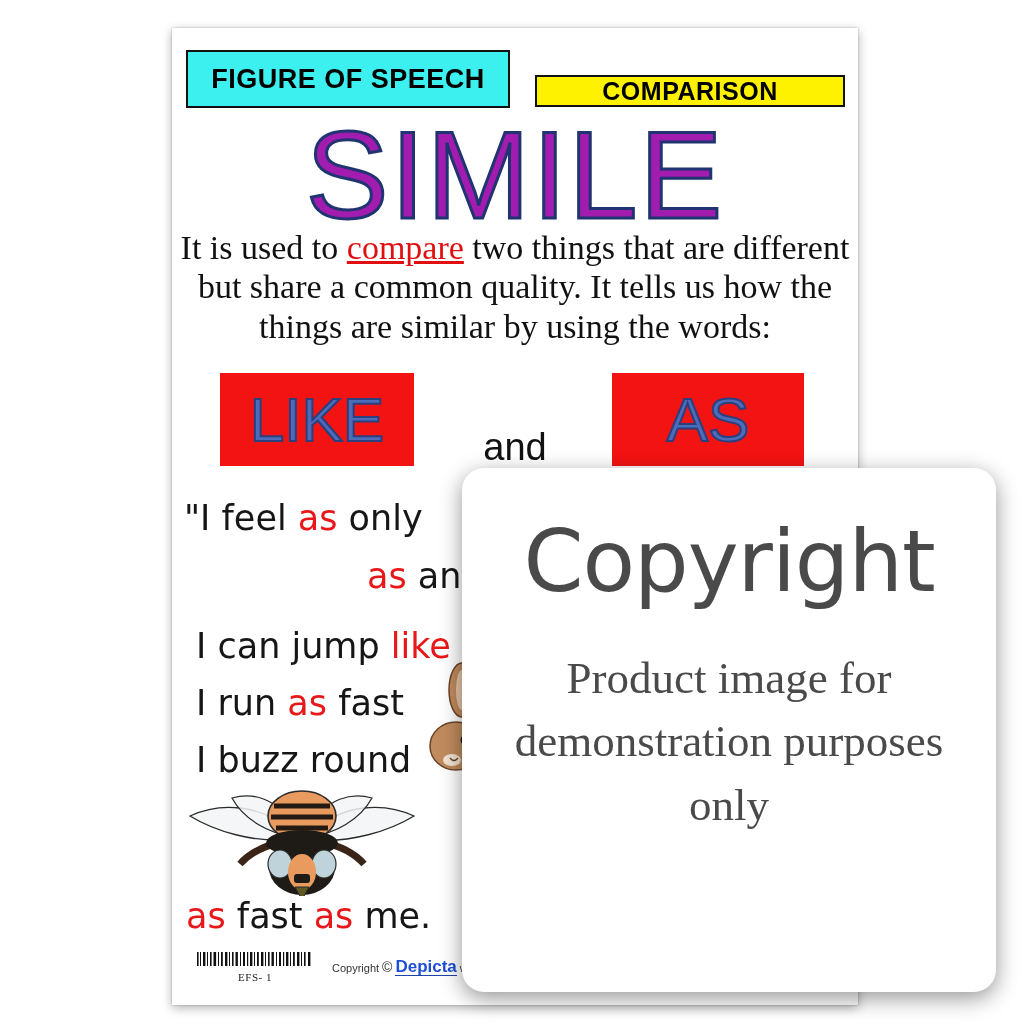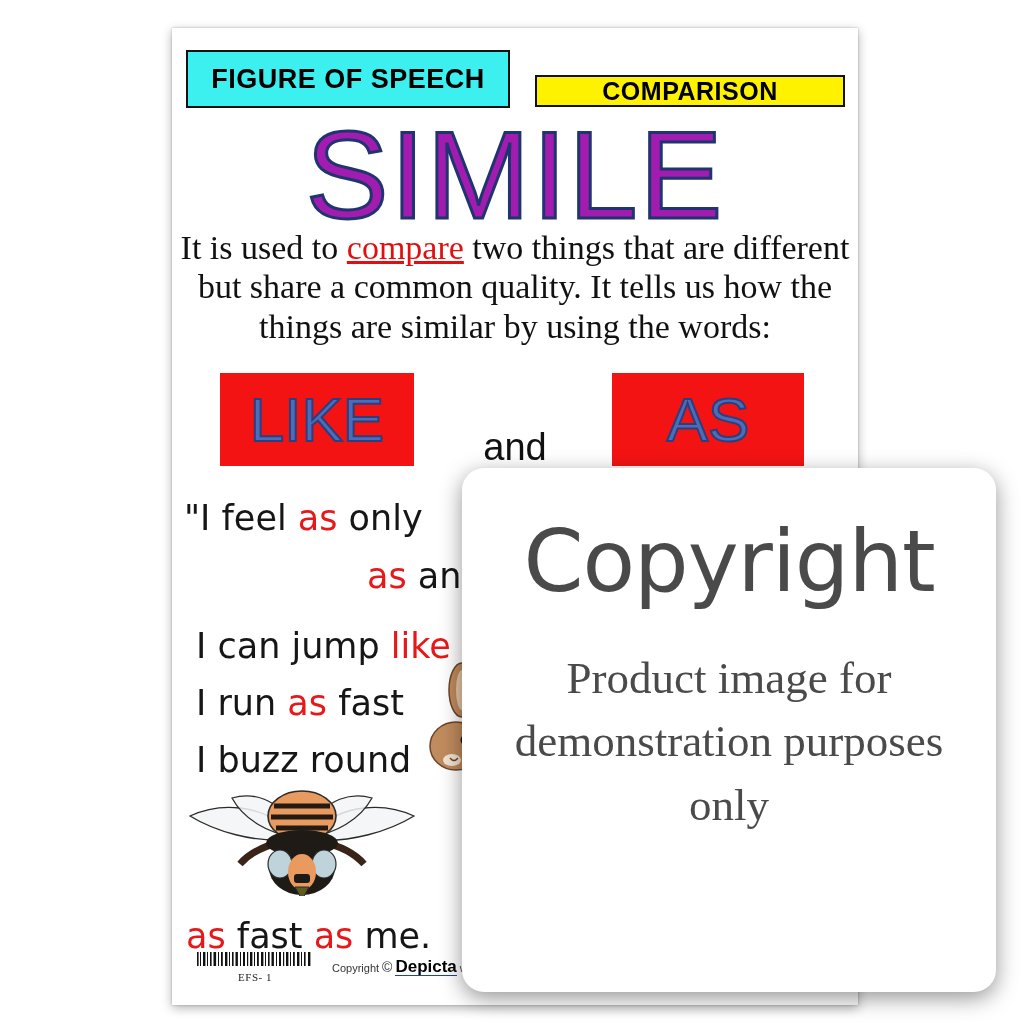--- a/index.html
+++ b/index.html
@@ -115,21 +115,21 @@
     font-family: "DejaVu Sans", sans-serif;
     white-space: nowrap;
   }
   .example .r { color: #E8171A; }
   #ex1a { left: 12px;  top: 470px; }
   #ex1b { left: 195px; top: 528px; }
   #ex2  { left: 24px;  top: 598px; }
   #ex3  { left: 24px;  top: 655px; }
   #ex4  { left: 24px;  top: 712px; }
   #ex5  { left: 330px; top: 845px; }
-  #ex6  { left: 14px;  top: 888px; }
+  #ex6  { left: 14px;  top: 868px; }
 
   
   #bee { position: absolute; left: 10px; top: 758px; width: 240px; height: 110px; }
   
   #rabbit { position: absolute; left: 250px; top: 632px; width: 74px; height: 120px; }
 
   
   #footer { position: absolute; left: 0; top: 918px; width: 686px; height: 56px; }
   #barcode-wrap { position: absolute; left: 24px; top: 6px; text-align: center; }
   #barcode { height: 14px; width: 118px; }
@@ -137,21 +137,21 @@
     font-size: 11px; color: #222; margin-top: 1px;
     font-family: "Liberation Serif", serif; letter-spacing: 0.5px;
   }
   #credit {
     position: absolute; left: 160px; top: 12px;
     font-size: 11px; color: #333;
     font-family: "Liberation Sans", sans-serif;
     display: flex; align-items: baseline; gap: 3px; white-space: nowrap;
   }
   #credit .brand {
-    font-size: 17px; font-weight: bold; color: #000000;
+    font-size: 17px; font-weight: bold; color: #1d4ed8;
     font-family: "Liberation Sans", sans-serif;
     border-bottom: 1px solid #1B45A8; line-height: 1;
   }
   #credit .csym { font-size: 14px; }
   #credit .url { color: #444; }
 
   
   #copyright-card {
     position: absolute;
     left: 462px; top: 468px;

